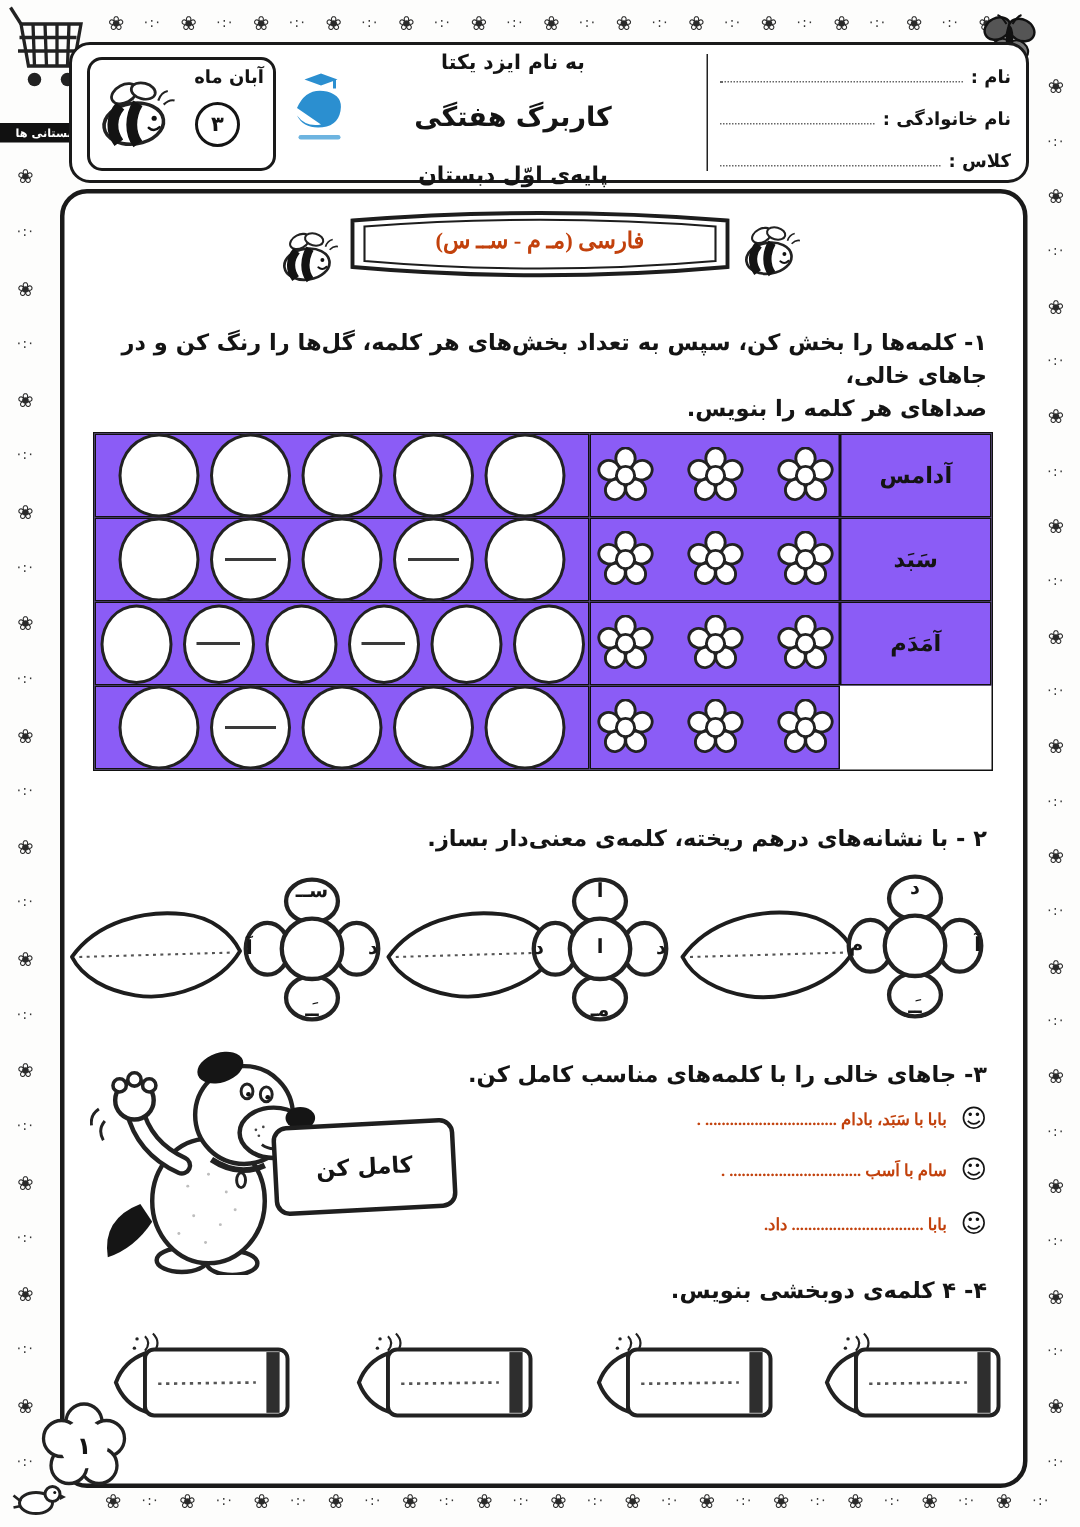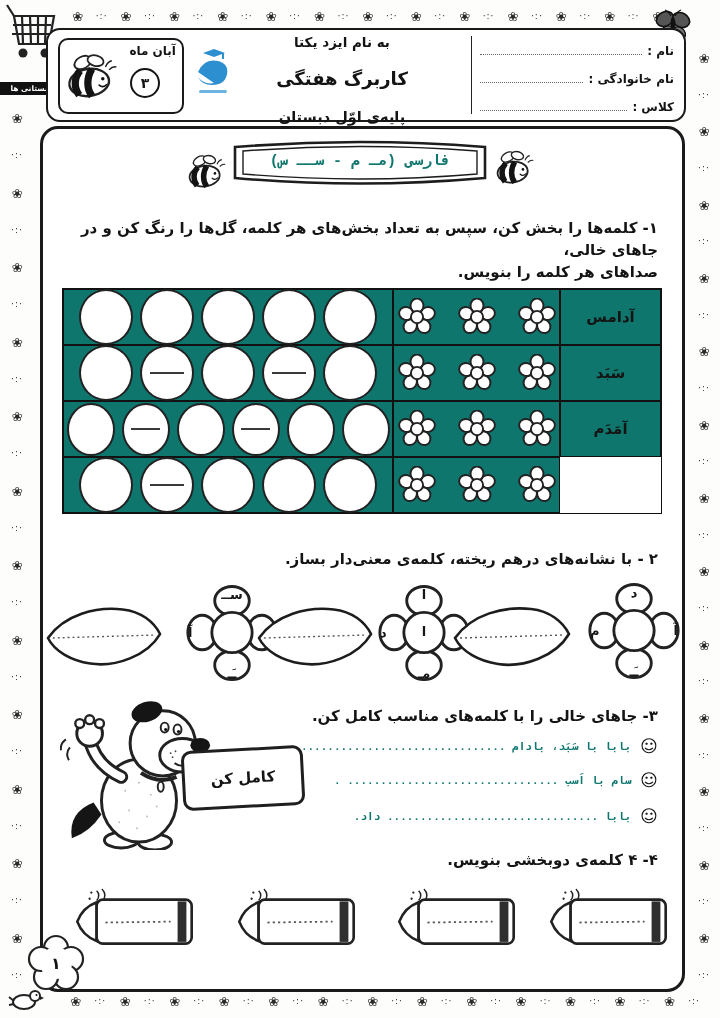--- a/index.html
+++ b/index.html
@@ -1,19 +1,19 @@
 <!DOCTYPE html>
 <html lang="fa"><head>
 <meta charset="utf-8">
 <style>
   html,body{margin:0;padding:0;background:#e8e8e8;}
   .page{position:relative;width:720px;height:1018px;margin:0 auto;background:#fdfdfc;overflow:hidden;
         font-family:"DejaVu Sans",sans-serif;color:#141414;}
   .abs{position:absolute;}
-  .fa{direction:rtl;font-weight:bold;color:#0f766e;font-family:Liberation Mono, monospace;}
+  .fa{direction:rtl;font-weight:bold;color:#c2410c;font-family:Liberation Serif, serif;}
 
   
   .strip{display:flex;justify-content:space-between;align-items:center;color:#2a2a2a;}
   .strip.h{flex-direction:row;}
   .strip.v{flex-direction:column;}
   .motif{font-size:13px;line-height:1;}
   .dotsep{font-size:9px;line-height:1;letter-spacing:1px;color:#333;}
 
   
   .hdr{left:46px;top:28px;width:636px;height:90px;border:2.5px solid #1a1a1a;border-radius:14px;background:#fff;}
@@ -34,31 +34,31 @@
   .frame{left:40px;top:126px;width:639px;height:860px;border:3px solid #1a1a1a;border-radius:18px;background:#fff;}
 
   
   .bannertxt{position:absolute;left:0;right:0;top:17px;text-align:center;font-size:15px;font-weight:bold;direction:rtl;}
 
   .instr{position:absolute;right:62px;text-align:right;font-size:15px;font-weight:bold;direction:rtl;line-height:1.45;}
 
   
   .tbl{position:absolute;left:62px;top:288px;width:598px;border:1px solid #111;
        display:grid;grid-template-columns:330px 167px 101px;direction:ltr;}
-  .cell{border:1px solid #111;height:54px;display:flex;align-items:center;justify-content:center;background:#0f766e;}
+  .cell{border:1px solid #111;height:54px;display:flex;align-items:center;justify-content:center;background:#8b5cf6;}
   .ccell{justify-content:center;gap:7px;}
   .circ{width:50px;height:52px;border:2.2px solid #222;border-radius:50%;display:flex;align-items:center;justify-content:center;background:#fff;}
   .circ.small{width:44px;height:49px;}
   .circ .dashline{width:68%;border-top:2.4px solid #3a3a3a;}
   .wordcell{direction:rtl;font-size:15px;font-weight:bold;}
   .tfl{width:38px;height:38px;}
   .flcell{gap:22px;}
 
   
-  .clover{position:absolute;width:96px;height:102px;margin-left:24px;}
+  .clover{position:absolute;width:96px;height:102px;}
   .clover svg{width:100%;height:100%;}
   .pl{position:absolute;font-size:13px;font-weight:bold;direction:rtl;color:#161616;}
   .pt{top:5px;left:0;right:0;text-align:center;}
   .pb{bottom:3px;left:0;right:0;text-align:center;}
   .plf{left:4px;top:43px;}
   .pr{right:4px;top:43px;}
   .pc{top:42px;left:0;right:0;text-align:center;}
 
   
   .fillrow{position:absolute;right:62px;display:flex;direction:rtl;align-items:center;gap:9px;}

